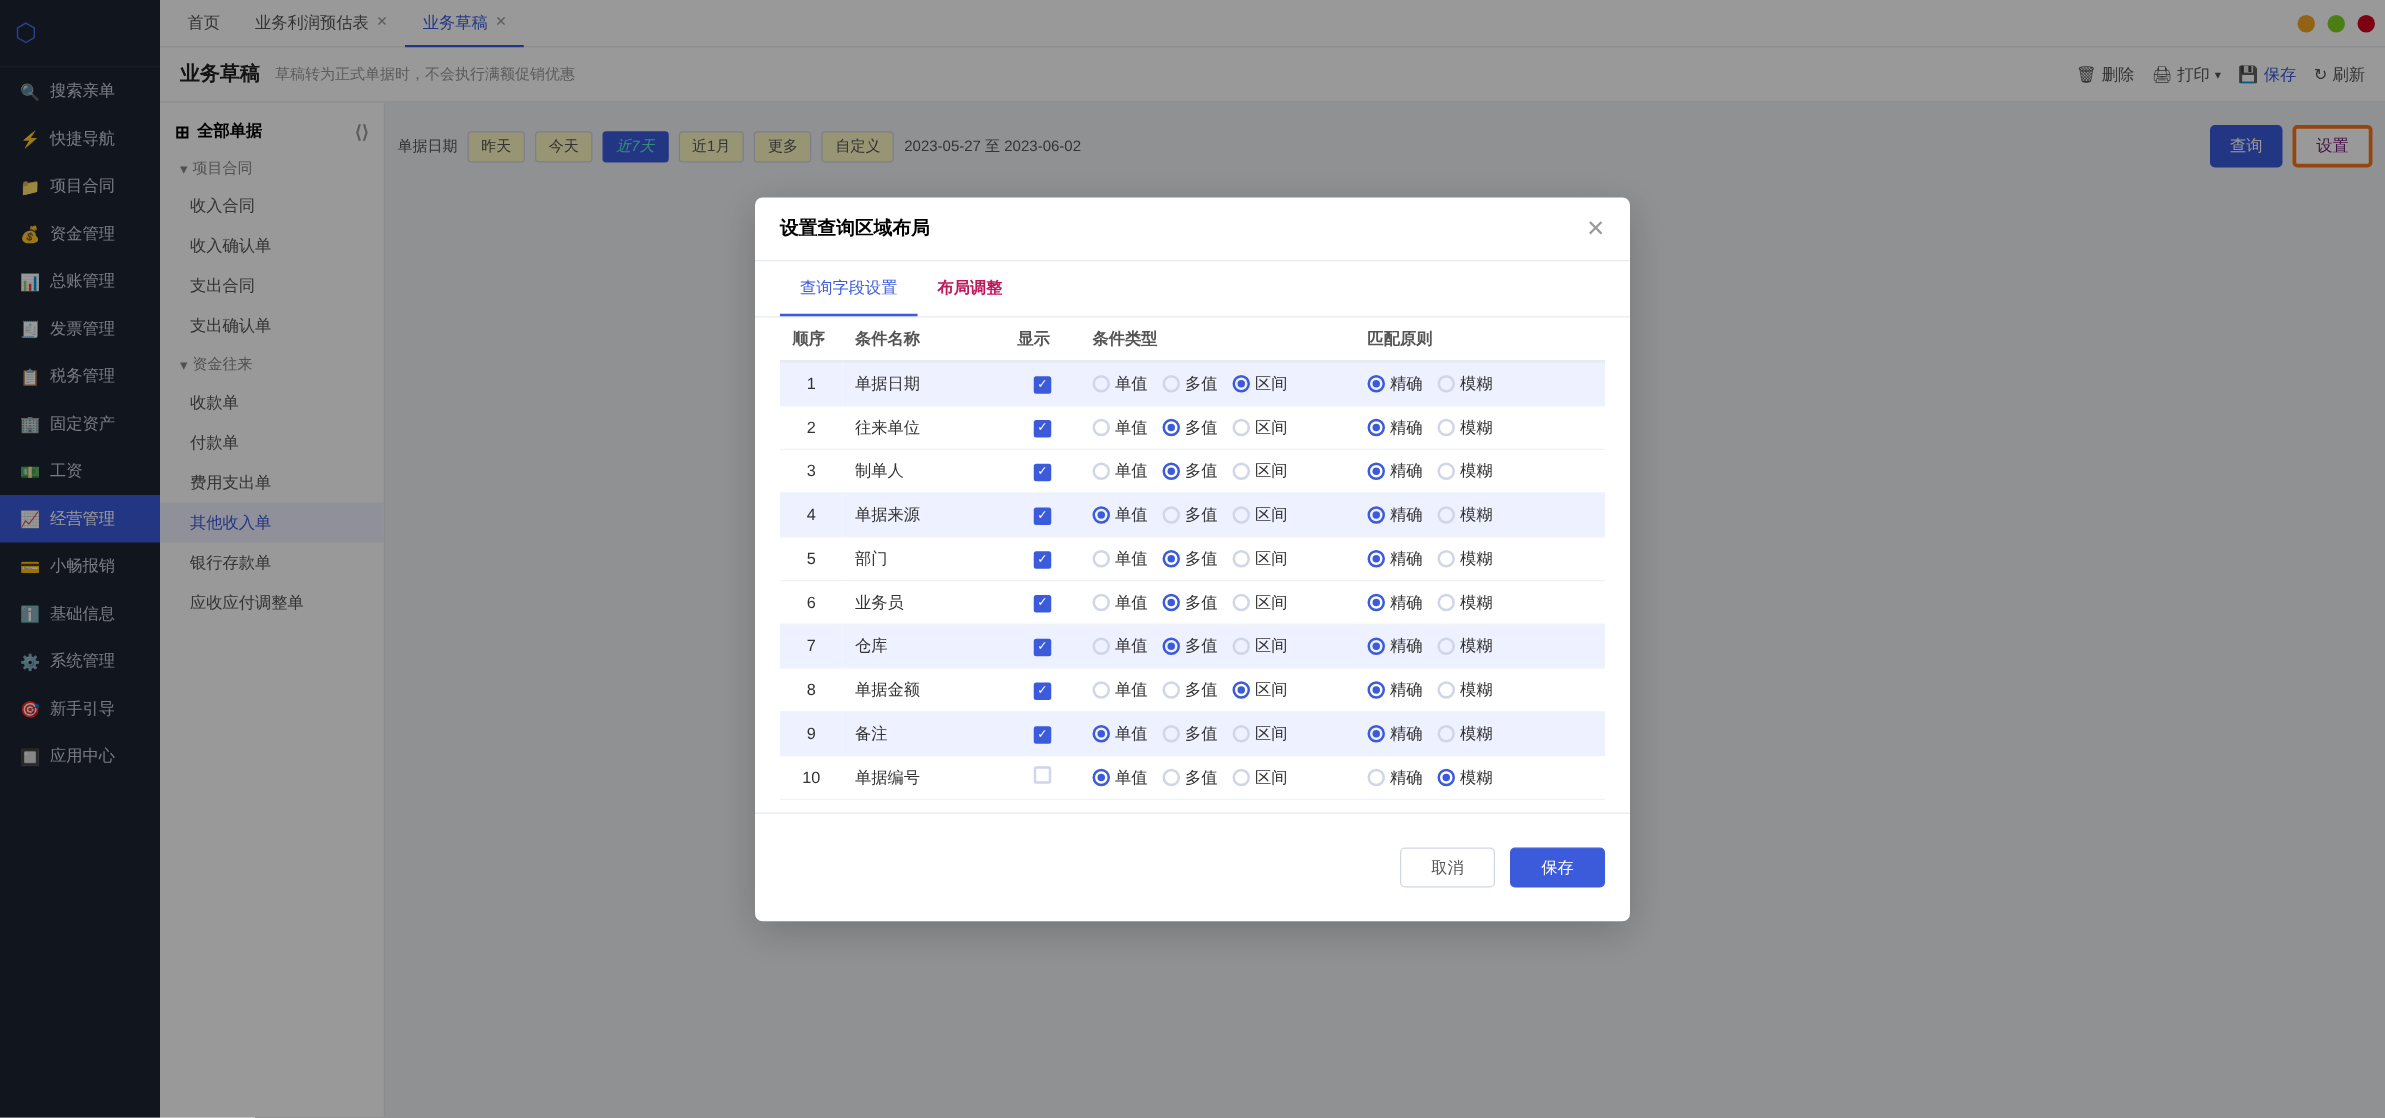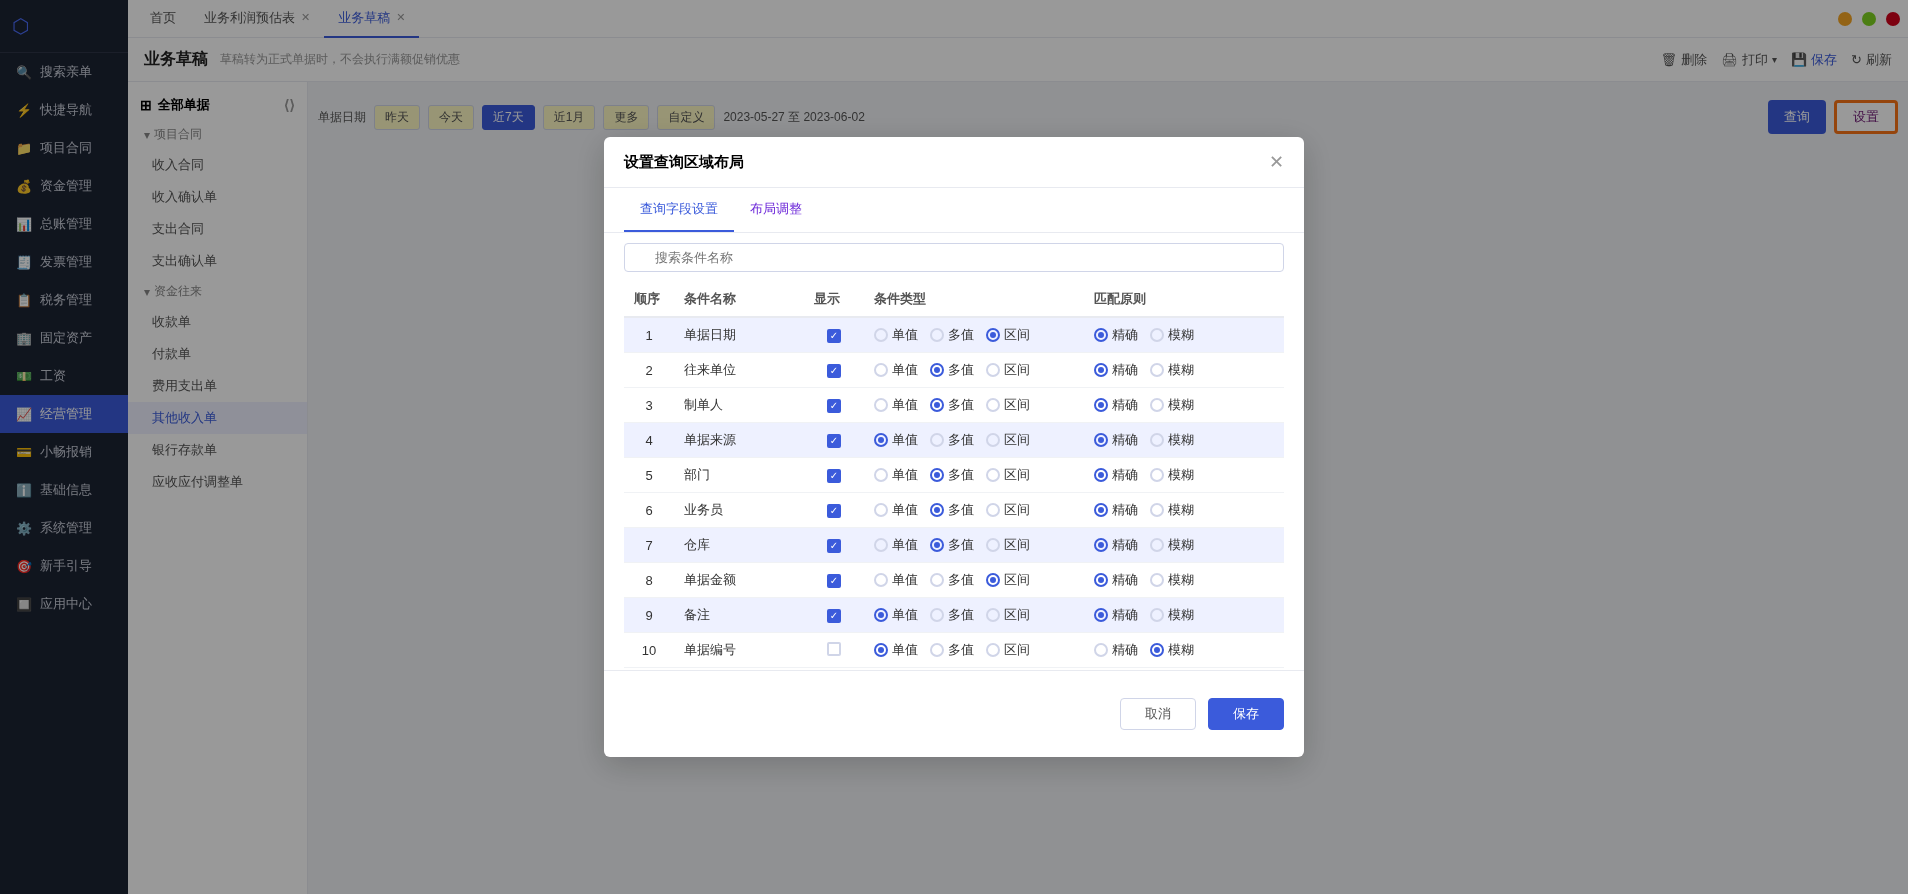--- a/index.html
+++ b/index.html
@@ -38,37 +38,37 @@
     .left-panel-header { display: flex; align-items: center; justify-content: space-between; padding: 6px 12px; font-weight: 600; font-size: 13px; }
     .left-panel-item { padding: 7px 16px 7px 24px; cursor: pointer; font-size: 13px; color: #555; }
     .left-panel-item.active { background: #eef1ff; color: #3b5bdb; font-weight: 500; }
     .left-panel-section { padding: 6px 16px; font-size: 12px; color: #888; display: flex; align-items: center; gap: 4px; cursor: pointer; }
     .main-content { flex: 1; overflow: auto; padding: 10px; }
 
     
     .filter-bar { display: flex; align-items: center; gap: 8px; padding: 8px 0; flex-wrap: wrap; }
     .filter-label { font-size: 12px; color: #555; }
     .filter-btn { padding: 3px 10px; border: 1px solid #d0d5e8; background: #fef9c3; border-radius: 3px; cursor: pointer; font-size: 12px; color: #555; }
-    .filter-btn.active { background: #3b5bdb; color: #ffffff; border-color: #3b5bdb; }
+    .filter-btn.active { background: #3b5bdb; color: #5eead4; border-color: #3b5bdb; font-style: italic; }
     .filter-date { font-size: 12px; color: #555; }
     .action-btn { padding: 5px 16px; border-radius: 4px; border: none; cursor: pointer; font-size: 13px; }
     .action-btn.primary { background: #3b5bdb; color: #fff; }
     .action-btn.default { background: #fff; border: 3px solid #f97316; color: #701a75; }
 
     
     .overlay { position: fixed; top: 0; left: 0; width: 100%; height: 100%; background: rgba(0,0,0,0.4); z-index: 100; display: flex; align-items: center; justify-content: center; }
 
     
     .modal { background: #fff; border-radius: 6px; box-shadow: 0 8px 32px rgba(0,0,0,0.2); width: 700px; max-height: 620px; display: flex; flex-direction: column; z-index: 101; }
     .modal-header { display: flex; align-items: center; justify-content: space-between; padding: 14px 20px; border-bottom: 1px solid #e8eaf0; }
     .modal-title { font-size: 15px; font-weight: 600; color: #000000; }
     .modal-close { cursor: pointer; color: #999; font-size: 18px; }
     .modal-body { flex: 1; overflow: hidden; display: flex; flex-direction: column; padding: 0; }
     .modal-tabs { display: flex; padding: 0 20px; border-bottom: 1px solid #e8eaf0; }
-    .modal-tab { padding: 12px 16px; cursor: pointer; font-size: 13px; color: #6d28d9; border-bottom: 2px solid transparent; }
+    .modal-tab { padding: 12px 16px; cursor: pointer; font-size: 13px; color: #be185d; border-bottom: 2px solid transparent; font-weight: bold; }
     .modal-tab.active { color: #3b5bdb; border-bottom: 2px solid #3b5bdb; font-weight: 500; }
     .modal-search { padding: 10px 20px; }
     .modal-search-input { width: 100%; padding: 6px 10px 6px 30px; border: 1px solid #d0d5e8; border-radius: 4px; font-size: 13px; color: #333; outline: none; position: relative; }
     .search-wrap { position: relative; }
     .search-wrap::before { content: "🔍"; position: absolute; left: 8px; top: 50%; transform: translateY(-50%); font-size: 12px; color: #aaa; }
     .modal-table-wrap { flex: 1; overflow-y: auto; padding: 0 20px 10px; }
     .modal-table { width: 100%; border-collapse: collapse; font-size: 13px; }
     .modal-table thead th { position: sticky; top: 0; background: #fff; padding: 8px 10px; text-align: left; color: #555; font-weight: 600; border-bottom: 2px solid #e8eaf0; white-space: nowrap; }
     .modal-table tbody tr { border-bottom: 1px solid #f0f2f5; }
     .modal-table tbody tr.highlighted td { background: #eef1ff; }
@@ -298,25 +298,20 @@
 
       <div class="modal-tabs">
         <div class="modal-tab active">
           <span>查询字段设置</span>
         </div>
         <div class="modal-tab">
           <span>布局调整</span>
         </div>
       </div>
 
-      <div class="modal-search">
-        <div class="search-wrap">
-          <input class="modal-search-input" type="text" placeholder="搜索条件名称" style="">
-        </div>
-      </div>
 
       <div class="modal-table-wrap">
         <table class="modal-table">
           <thead>
             <tr>
               <th class="col-order"><span>顺序</span></th>
               <th class="col-name"><span>条件名称</span></th>
               <th class="col-show"><span>显示</span></th>
               <th class="col-type"><span>条件类型</span></th>
               <th class="col-match"><span>匹配原则</span></th>

